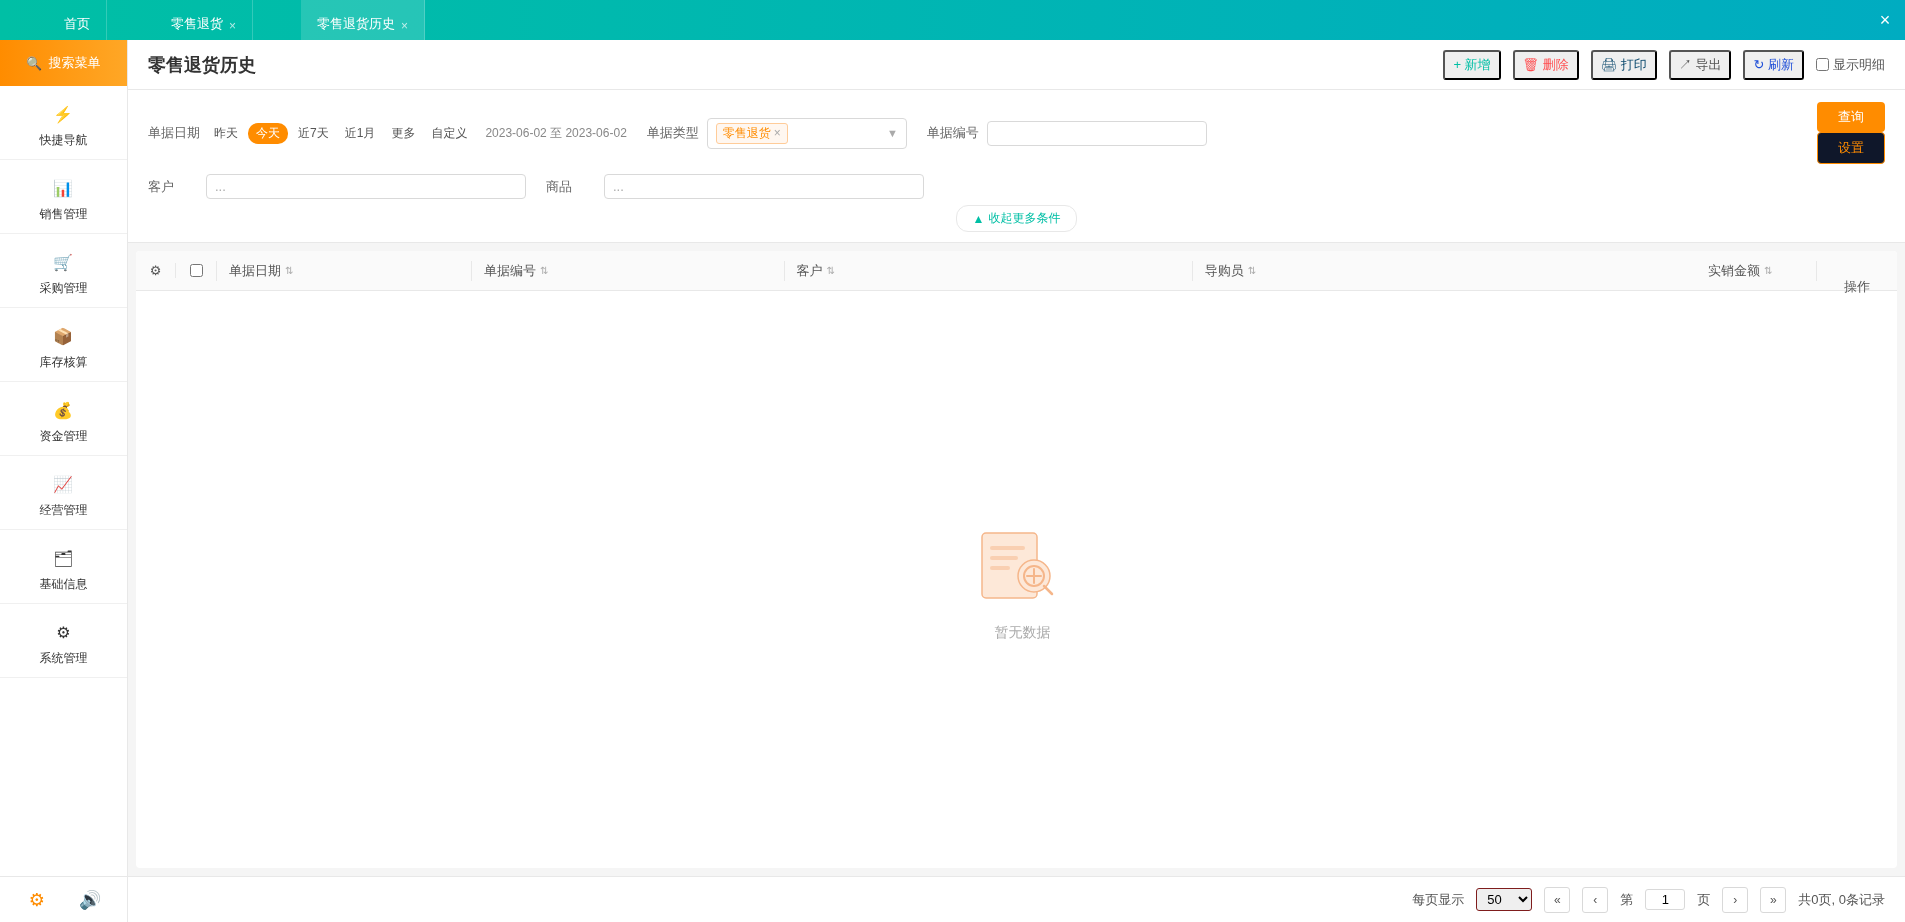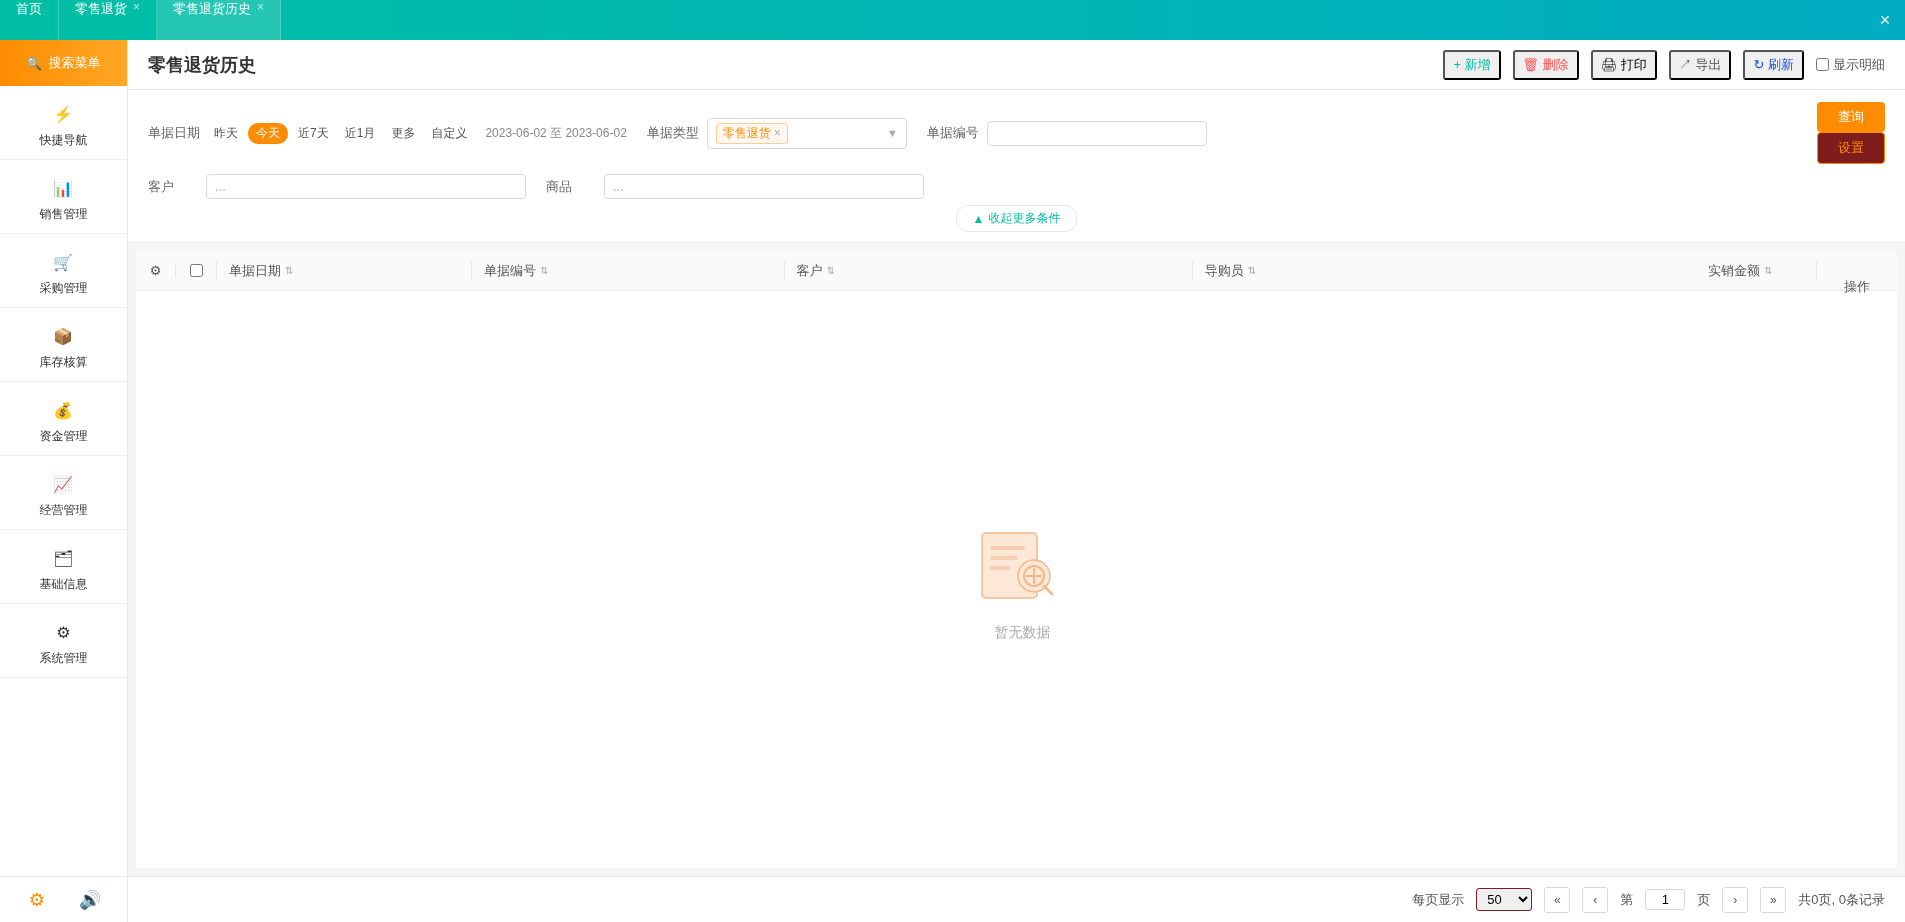--- a/index.html
+++ b/index.html
@@ -15,27 +15,28 @@
       flex-shrink: 0;
     }
     .top-bar-tabs {
       display: flex;
       align-items: stretch;
       height: 100%;
       flex: 1;
     }
     .tab-item {
       display: flex;
-      align-items: flex-start;
-      padding: 0 16px;
+      align-items: flex-end;
+      padding: 7px 16px;
       font-size: 13px;
       color: #fff;
       cursor: pointer;
       gap: 6px;
       border-right: 1px solid rgba(255,255,255,0.2);
+      margin-left: 48px;
     }
     .tab-item.active {
       background: rgba(255,255,255,0.15);
     }
     .tab-item .close-x {
       font-size: 12px;
       opacity: 0.7;
       cursor: pointer;
     }
     .tab-item.home { font-weight: 500; }
@@ -154,21 +155,21 @@
       align-items: center;
       gap: 4px;
       font-size: 13px;
       color: #555;
       cursor: pointer;
       padding: 4px 8px;
       border-radius: 3px;
     }
     .action-btn.new-btn { color: #00bfa5; }
     .action-btn.delete-btn { color: #ff4d4f; }
-    .action-btn.print-btn { color: #000000; }
+    .action-btn.print-btn { color: #0c4a6e; }
     .action-btn.export-btn { color: #555; }
     .action-btn.refresh-btn { color: #1d4ed8; }
     .show-detail-check {
       display: flex;
       align-items: center;
       gap: 4px;
       font-size: 13px;
       color: #555;
       cursor: pointer;
     }
@@ -275,21 +276,21 @@
     .query-btn {
       background: #ff8c00;
       color: #fff;
       border: none;
       border-radius: 4px;
       padding: 6px 20px;
       font-size: 13px;
       cursor: pointer;
     }
     .setting-btn {
-      background: #7f1d1d;
+      background: #0f172a;
       color: #ff8c00;
       border: 1px solid #ff8c00;
       border-radius: 4px;
       padding: 6px 20px;
       font-size: 13px;
       cursor: pointer;
     }
 
     
     .table-area {

